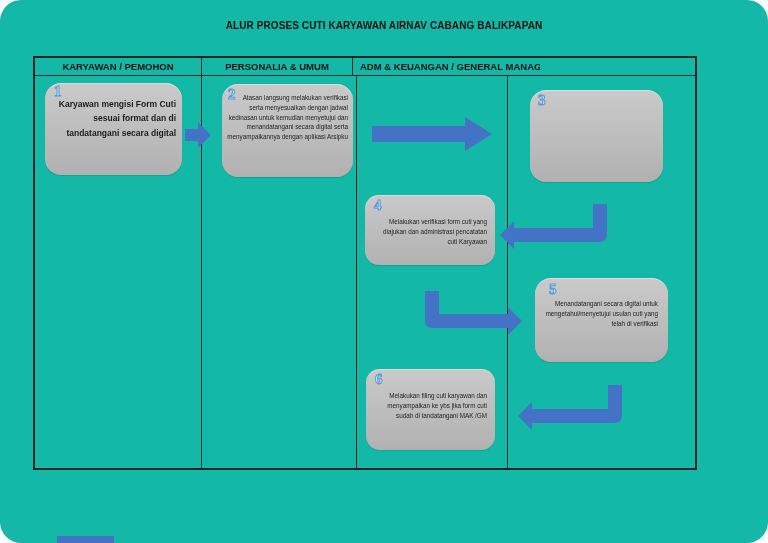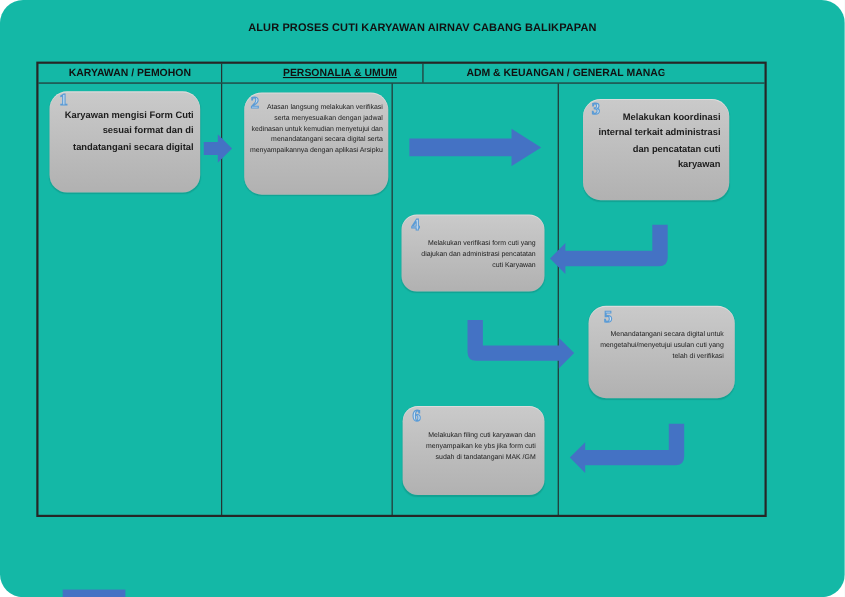--- a/index.html
+++ b/index.html
@@ -8,29 +8,29 @@
     font-family:"Liberation Sans", sans-serif; overflow:hidden;border-radius:21px;
   }
   .title {
     position:absolute; top:20px; left:0; right:0; text-align:center;
     font-size:10px; font-weight:bold; color:#111; letter-spacing:0.1px;
   }
   .table {
     position:absolute; left:33px; top:56px; width:664px; height:414px;
     border:2px solid var(--table-border, #262626); box-sizing:border-box; background:transparent;
   }
-  .thead { display:flex; height:17px; border-bottom:1px solid var(--table-border, #262626);gap:32px; }
+  .thead { display:flex; height:17px; border-bottom:1px solid var(--table-border, #262626); }
   .th {
     box-sizing:border-box; border-right:1px solid var(--table-border, #262626);
     font-size:9.5px; font-weight:bold; color:#111;
     display:flex; align-items:center; justify-content:center;
     overflow:hidden; white-space:nowrap;
   }
   .th:last-child { border-right:none; justify-content:flex-start; padding-left:7px; }
-  .th1 { width:167px; } .th2 { width:155px; } .th3 { width:151px;text-decoration:underline; } .th4 { width:187px; }
+  .th1 { width:167px; } .th2 { width:155px; } .th3 { width:151px; } .th4 { width:187px; }
   .tbody { display:flex; height:393px; }
   .td { box-sizing:border-box; border-right:1px solid var(--table-border, #262626); }
   .td:last-child { border-right:none; }
   .td1 { width:167px; } .td2 { width:155px; } .td3 { width:151px; } .td4 { width:187px; }
 
   .step {
     position:absolute; border-radius:16px;
     background:linear-gradient(180deg, var(--box-fill-top, #cacaca) 0%, var(--box-fill-bottom, #b2b2b2) 100%);
     box-shadow: inset 0 1px 0 rgba(255,255,255,0.35), 0 1px 1px rgba(0,0,0,0.12);
   }
@@ -101,21 +101,20 @@
     <div class="step-text">Karyawan mengisi Form Cuti sesuai format dan di tandatangani secara digital</div>
   </div>
 
   <div class="step" id="step2">
     <span class="step-number">2</span>
     <div class="step-text">Atasan langsung melakukan verifikasi serta menyesuaikan dengan jadwal kedinasan untuk kemudian menyetujui dan menandatangani secara digital serta menyampaikannya dengan aplikasi Arsipku</div>
   </div>
 
   <div class="step" id="step3">
     <span class="step-number">3</span>
-    <div class="step-text">Melakukan koordinasi internal terkait administrasi dan pencatatan cuti karyawan</div>
   </div>
 
   <div class="step" id="step4">
     <span class="step-number">4</span>
     <div class="step-text">Melakukan verifikasi form cuti yang diajukan dan administrasi pencatatan cuti Karyawan</div>
   </div>
 
   <div class="step" id="step5">
     <span class="step-number">5</span>
     <div class="step-text">Menandatangani secara digital untuk mengetahui/menyetujui usulan cuti yang telah di verifikasi</div>

